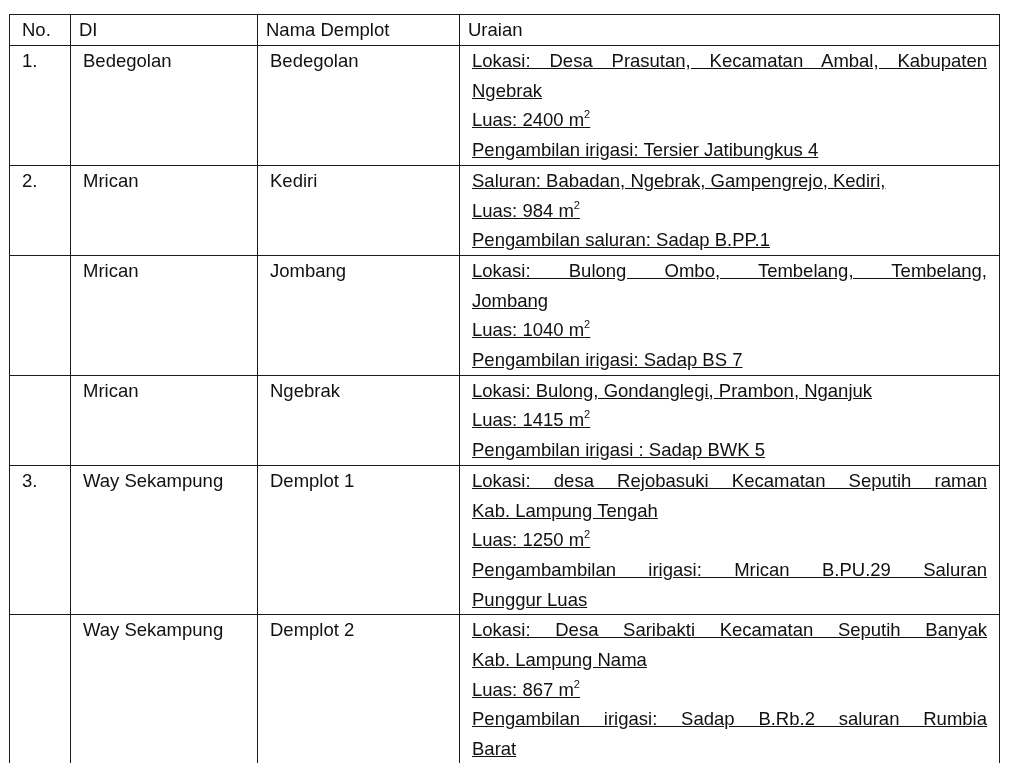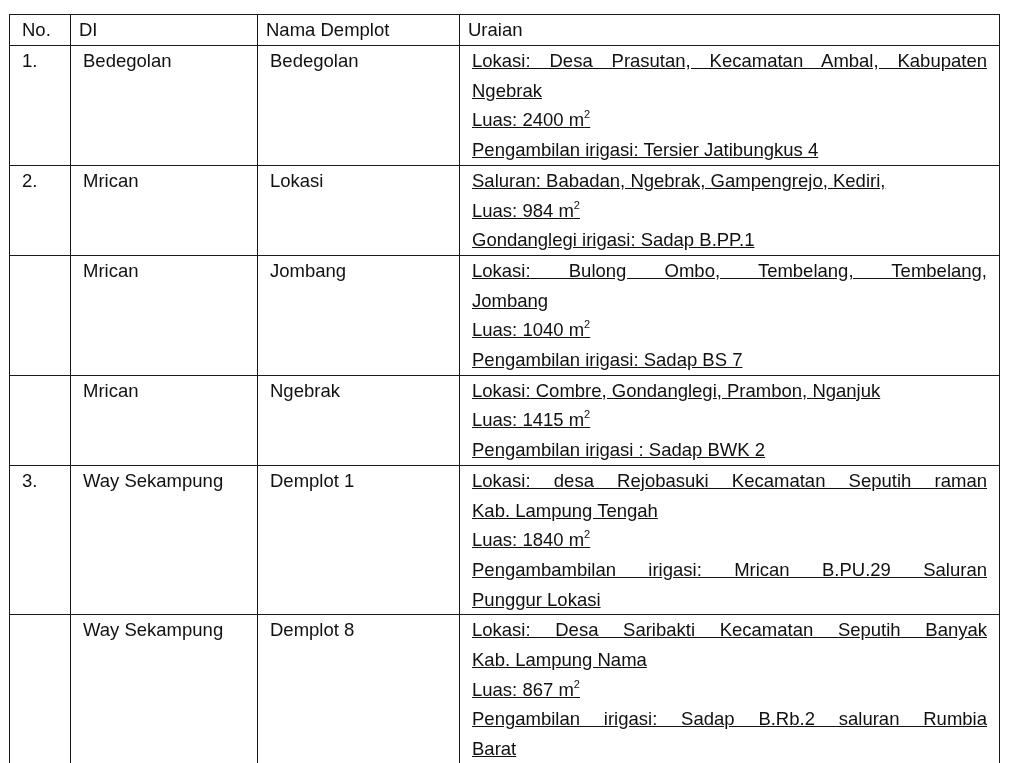--- a/index.html
+++ b/index.html
@@ -53,68 +53,68 @@
         <span class="line justify">Lokasi: Desa Prasutan, Kecamatan Ambal, Kabupaten</span>
         <span class="line">Ngebrak</span>
         <span class="line"><span>Luas: 2400 m</span><sup>2</sup></span>
         <span class="line">Pengambilan irigasi: Tersier Jatibungkus 4</span>
       </td>
     </tr>
 
     <tr style="height:89px">
       <td class="col-no">2.</td>
       <td>Mrican</td>
-      <td>Lokasi</td>
+      <td>Kediri</td>
       <td class="col-uraian">
         <span class="line">Saluran: Babadan, Ngebrak, Gampengrejo, Kediri,</span>
         <span class="line"><span>Luas: 984 m</span><sup>2</sup></span>
-        <span class="line">Gondanglegi irigasi: Sadap B.PP.1</span>
+        <span class="line">Pengambilan saluran: Sadap B.PP.1</span>
       </td>
     </tr>
 
     <tr style="height:119px">
       <td class="col-no"></td>
       <td>Mrican</td>
       <td>Jombang</td>
       <td class="col-uraian">
         <span class="line justify">Lokasi: Bulong Ombo, Tembelang, Tembelang,</span>
         <span class="line">Jombang</span>
         <span class="line"><span>Luas: 1040 m</span><sup>2</sup></span>
         <span class="line">Pengambilan irigasi: Sadap BS 7</span>
       </td>
     </tr>
 
     <tr style="height:89px">
       <td class="col-no"></td>
       <td>Mrican</td>
       <td>Ngebrak</td>
       <td class="col-uraian">
-        <span class="line">Lokasi: Combre, Gondanglegi, Prambon, Nganjuk</span>
+        <span class="line">Lokasi: Bulong, Gondanglegi, Prambon, Nganjuk</span>
         <span class="line"><span>Luas: 1415 m</span><sup>2</sup></span>
-        <span class="line">Pengambilan irigasi : Sadap BWK 2</span>
+        <span class="line">Pengambilan irigasi : Sadap BWK 5</span>
       </td>
     </tr>
 
     <tr style="height:149px">
       <td class="col-no">3.</td>
       <td>Way Sekampung</td>
       <td>Demplot 1</td>
       <td class="col-uraian">
         <span class="line justify">Lokasi: desa Rejobasuki Kecamatan Seputih raman</span>
         <span class="line">Kab. Lampung Tengah</span>
-        <span class="line"><span>Luas: 1840 m</span><sup>2</sup></span>
+        <span class="line"><span>Luas: 1250 m</span><sup>2</sup></span>
         <span class="line justify">Pengambambilan irigasi: Mrican B.PU.29 Saluran</span>
-        <span class="line">Punggur Lokasi</span>
+        <span class="line">Punggur Luas</span>
       </td>
     </tr>
 
     <tr style="height:147px">
       <td class="col-no"></td>
       <td>Way Sekampung</td>
-      <td>Demplot 8</td>
+      <td>Demplot 2</td>
       <td class="col-uraian">
         <span class="line justify">Lokasi: Desa Saribakti Kecamatan Seputih Banyak</span>
         <span class="line">Kab. Lampung Nama</span>
         <span class="line"><span>Luas: 867 m</span><sup>2</sup></span>
         <span class="line justify">Pengambilan irigasi: Sadap B.Rb.2 saluran Rumbia</span>
         <span class="line">Barat</span>
       </td>
     </tr>
   </tbody>
 </table>

